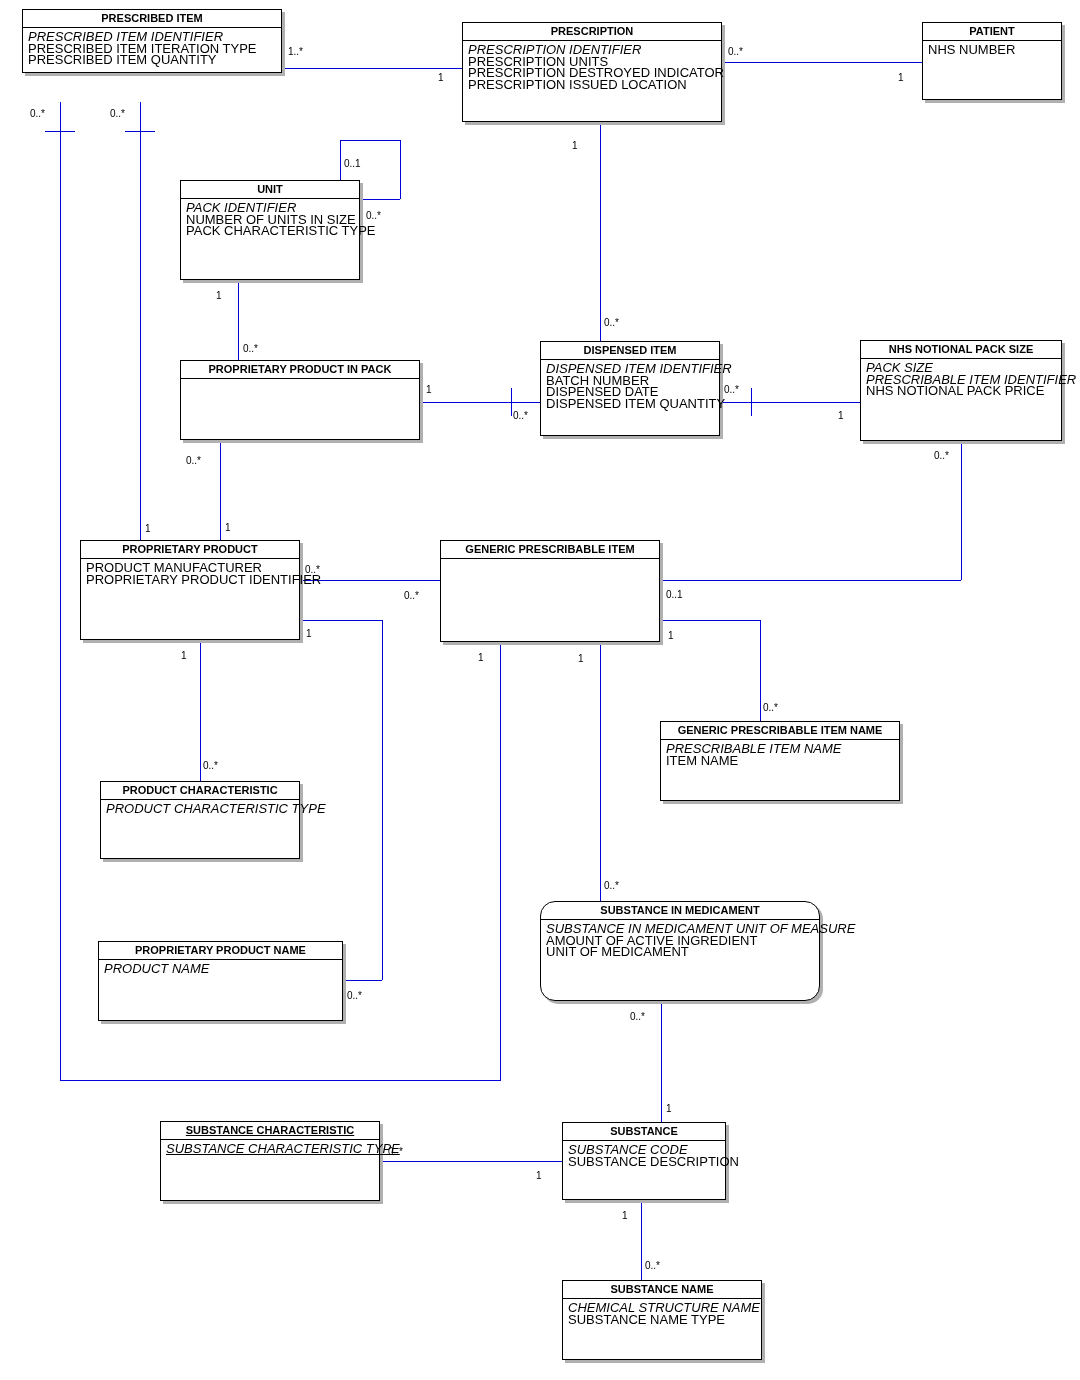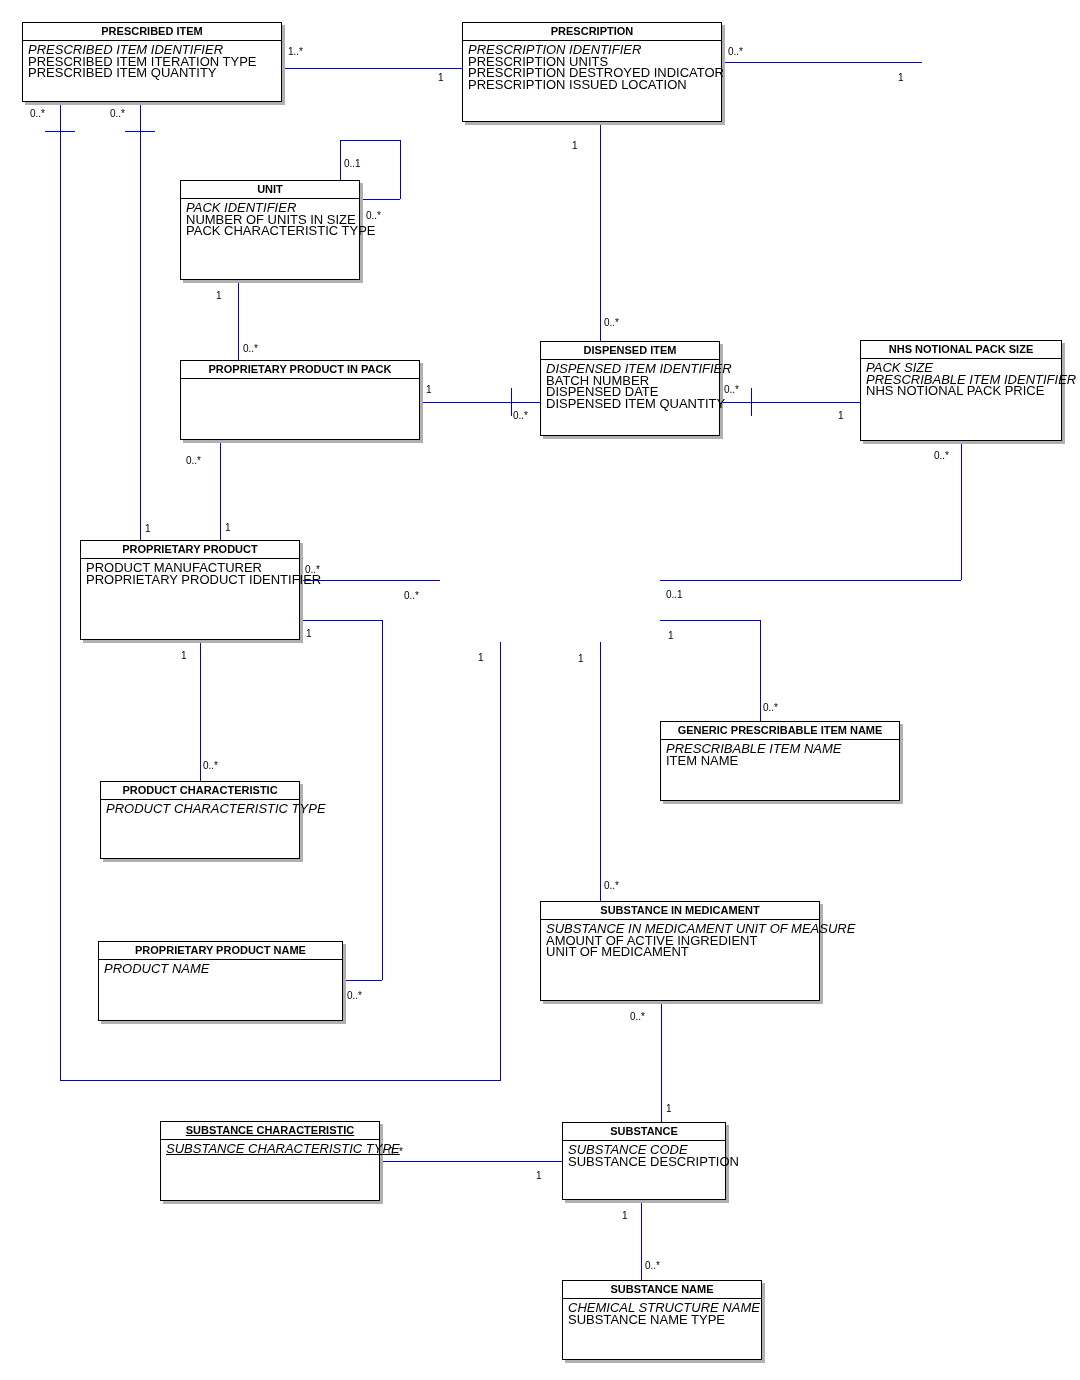--- a/index.html
+++ b/index.html
@@ -61,37 +61,43 @@
     <div class="vline" style="left: 220px; top: 440px; height: 100px;"></div>
     <div class="vline" style="left: 382px; top: 620px; height: 360px;"></div>
     <div class="vline" style="left: 200px; top: 640px; height: 141px;"></div>
     <div class="vline" style="left: 961px; top: 441px; height: 139px;"></div>
     <div class="vline" style="left: 760px; top: 620px; height: 101px;"></div>
     <div class="vline" style="left: 600px; top: 642px; height: 259px;"></div>
     <div class="vline" style="left: 661px; top: 1001px; height: 121px;"></div>
     <div class="vline" style="left: 641px; top: 1200px; height: 80px;"></div>
     <div class="vline" style="left: 511px; top: 388px; height: 28px;"></div>
     <div class="vline" style="left: 751px; top: 388px; height: 28px;"></div>
-    <div class="entity" style="left: 22px; top: 22px; width: 260px; height: 80px;">
+    <div class="entity" style="left: 22px; top: 9px; width: 260px; height: 64px;">
       <div class="entity-title">PRESCRIBED ITEM</div>
       <div class="entity-body">
         <div class="attr it">PRESCRIBED ITEM IDENTIFIER</div>
         <div class="attr">PRESCRIBED ITEM ITERATION TYPE</div>
         <div class="attr">PRESCRIBED ITEM QUANTITY</div>
       </div>
     </div>
     <div class="entity" style="left: 462px; top: 22px; width: 260px; height: 100px;">
       <div class="entity-title">PRESCRIPTION</div>
       <div class="entity-body">
         <div class="attr it">PRESCRIPTION IDENTIFIER</div>
         <div class="attr">PRESCRIPTION UNITS</div>
         <div class="attr">PRESCRIPTION DESTROYED INDICATOR</div>
         <div class="attr">PRESCRIPTION ISSUED LOCATION</div>
       </div>
     </div>
+    <div class="entity" style="left: 922px; top: 22px; width: 140px; height: 78px;">
+      <div class="entity-title">PATIENT</div>
+      <div class="entity-body">
+        <div class="attr">NHS NUMBER</div>
+      </div>
+    </div>
     <div class="entity" style="left: 180px; top: 180px; width: 180px; height: 100px;">
       <div class="entity-title">UNIT</div>
       <div class="entity-body">
         <div class="attr it">PACK IDENTIFIER</div>
         <div class="attr">NUMBER OF UNITS IN SIZE</div>
         <div class="attr">PACK CHARACTERISTIC TYPE</div>
       </div>
     </div>
     <div class="entity" style="left: 180px; top: 360px; width: 240px; height: 80px;">
       <div class="entity-title">PROPRIETARY PRODUCT IN PACK</div>
@@ -114,40 +120,44 @@
         <div class="attr">NHS NOTIONAL PACK PRICE</div>
       </div>
     </div>
     <div class="entity" style="left: 80px; top: 540px; width: 220px; height: 100px;">
       <div class="entity-title">PROPRIETARY PRODUCT</div>
       <div class="entity-body">
         <div class="attr">PRODUCT MANUFACTURER</div>
         <div class="attr">PROPRIETARY PRODUCT IDENTIFIER</div>
       </div>
     </div>
+    <div class="entity" style="left: 440px; top: 540px; width: 220px; height: 102px;">
+      <div class="entity-title">GENERIC PRESCRIBABLE ITEM</div>
+      <div class="entity-body"></div>
+    </div>
     <div class="entity" style="left: 660px; top: 721px; width: 240px; height: 80px;">
       <div class="entity-title">GENERIC PRESCRIBABLE ITEM NAME</div>
       <div class="entity-body">
         <div class="attr it">PRESCRIBABLE ITEM NAME</div>
         <div class="attr">ITEM NAME</div>
       </div>
     </div>
     <div class="entity" style="left: 100px; top: 781px; width: 200px; height: 78px;">
       <div class="entity-title">PRODUCT CHARACTERISTIC</div>
       <div class="entity-body">
         <div class="attr it">PRODUCT CHARACTERISTIC TYPE</div>
       </div>
     </div>
     <div class="entity" style="left: 98px; top: 941px; width: 245px; height: 80px;">
       <div class="entity-title">PROPRIETARY PRODUCT NAME</div>
       <div class="entity-body">
         <div class="attr it">PRODUCT NAME</div>
       </div>
     </div>
-    <div class="entity" style="left: 540px; top: 901px; width: 280px; height: 100px;">
+    <div class="entity" style="left: 540px; top: 901px; width: 280px; height: 100px; border-radius: 15px;">
       <div class="entity-title">SUBSTANCE IN MEDICAMENT</div>
       <div class="entity-body">
         <div class="attr it">SUBSTANCE IN MEDICAMENT UNIT OF MEASURE</div>
         <div class="attr">AMOUNT OF ACTIVE INGREDIENT</div>
         <div class="attr">UNIT OF MEDICAMENT</div>
       </div>
     </div>
     <div class="entity" style="left: 160px; top: 1121px; width: 220px; height: 80px; text-decoration: underline;">
       <div class="entity-title">SUBSTANCE CHARACTERISTIC</div>
       <div class="entity-body">

